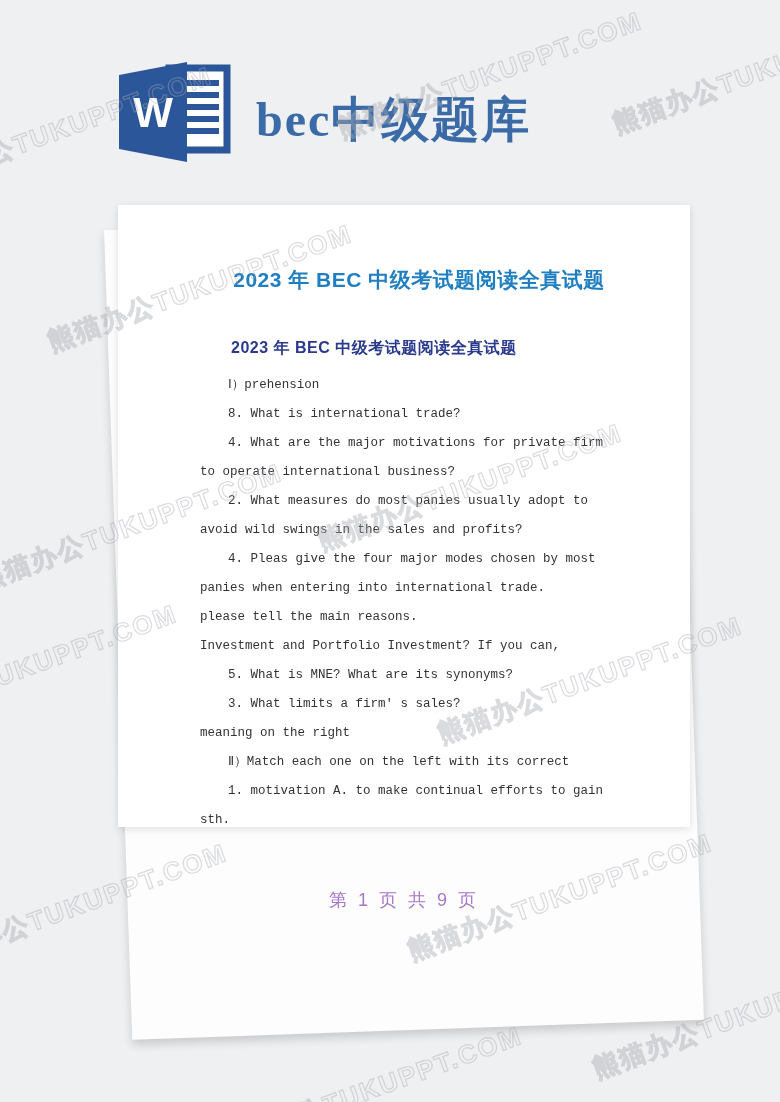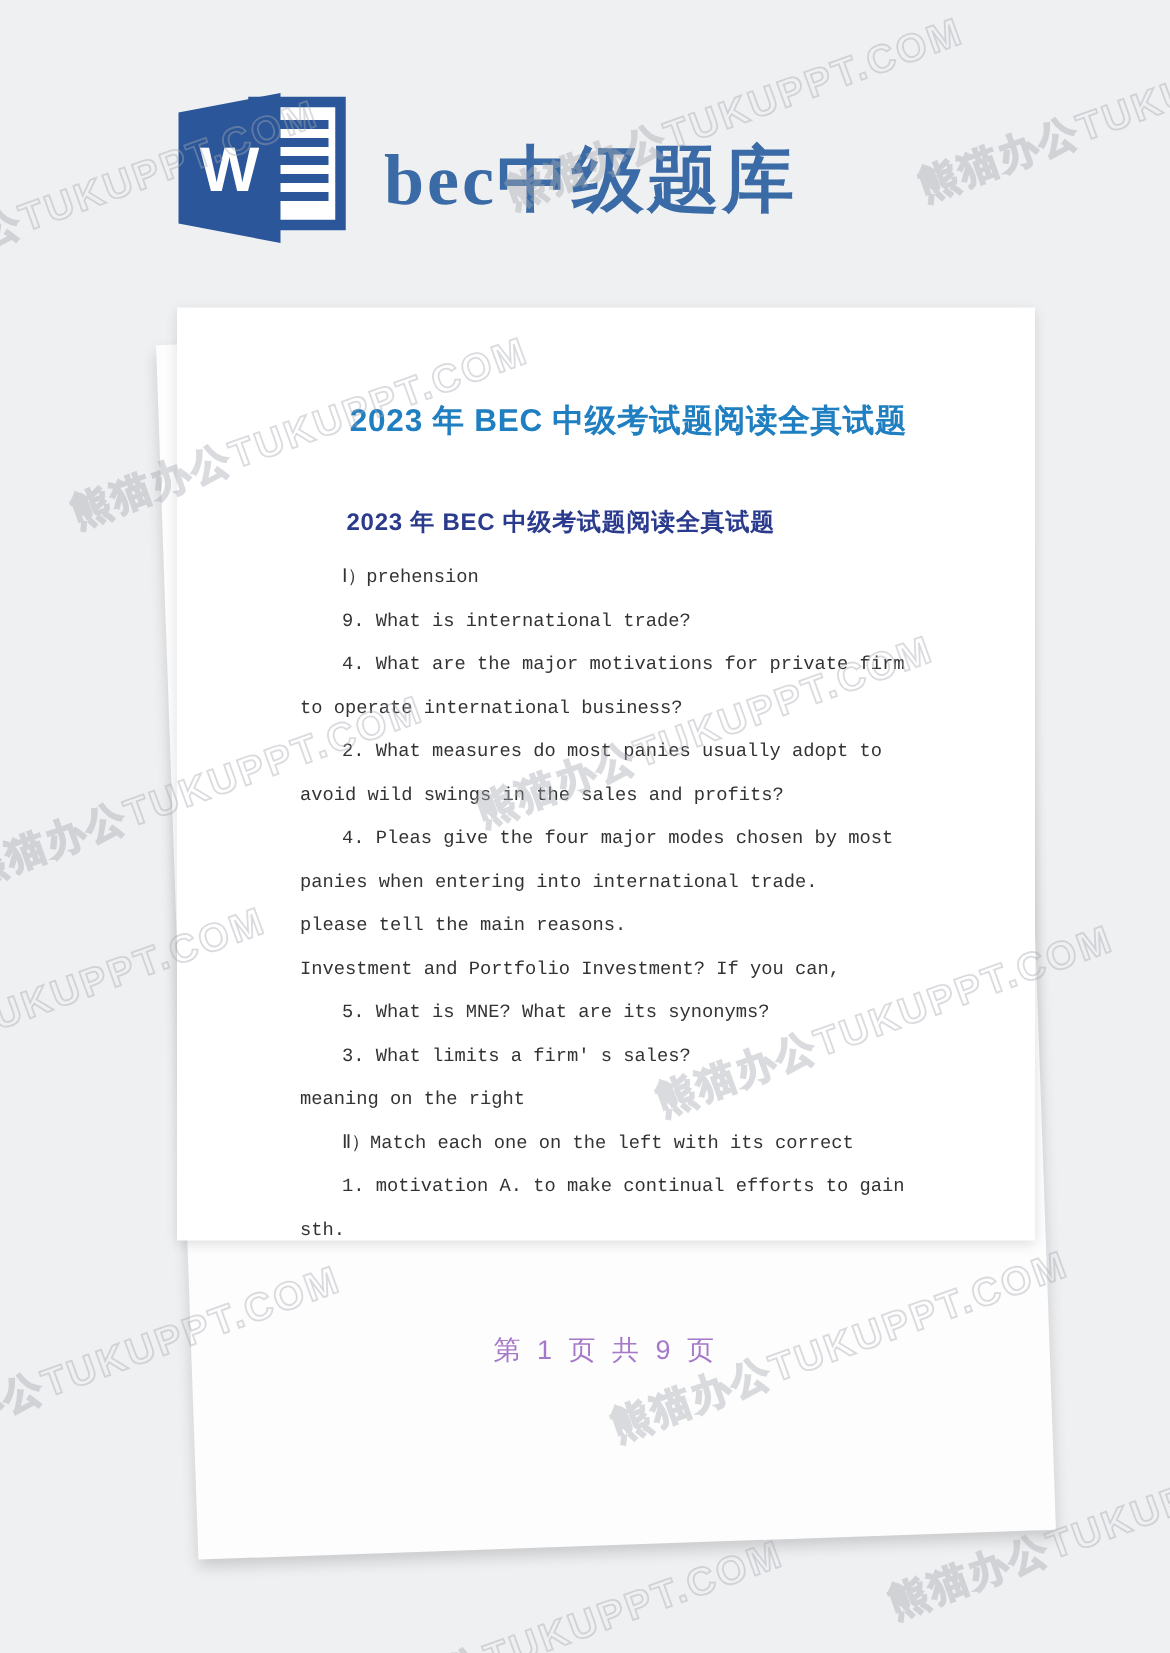--- a/index.html
+++ b/index.html
@@ -77,21 +77,21 @@
     <div class="header-title" style="color: rgb(59, 107, 166);">bec中级题库</div>
   </div>
 
   <div class="paper-back"></div>
 
   <div class="paper">
     <div class="doc-title" style="color: rgb(31, 127, 192);">2023 年 BEC 中级考试题阅读全真试题</div>
     <div class="doc-subtitle" style="color: rgb(42, 58, 140);">2023 年 BEC 中级考试题阅读全真试题</div>
     <div class="doc-body" style="color: rgb(51, 51, 51);">
         <div class="line indent">Ⅰ）prehension</div>
-        <div class="line indent">9. What is international trade?</div>
+        <div class="line indent">8. What is international trade?</div>
         <div class="line indent">4. What are the major motivations for private firm</div>
         <div class="line">to operate international business?</div>
         <div class="line indent">2. What measures do most panies usually adopt to</div>
         <div class="line">avoid wild swings in the sales and profits?</div>
         <div class="line indent">4. Pleas give the four major modes chosen by most</div>
         <div class="line">panies when entering into international trade.</div>
         <div class="line">please tell the main reasons.</div>
         <div class="line">Investment and Portfolio Investment? If you can,</div>
         <div class="line indent">5. What is MNE? What are its synonyms?</div>
         <div class="line indent">3. What limits a firm' s sales?</div>

